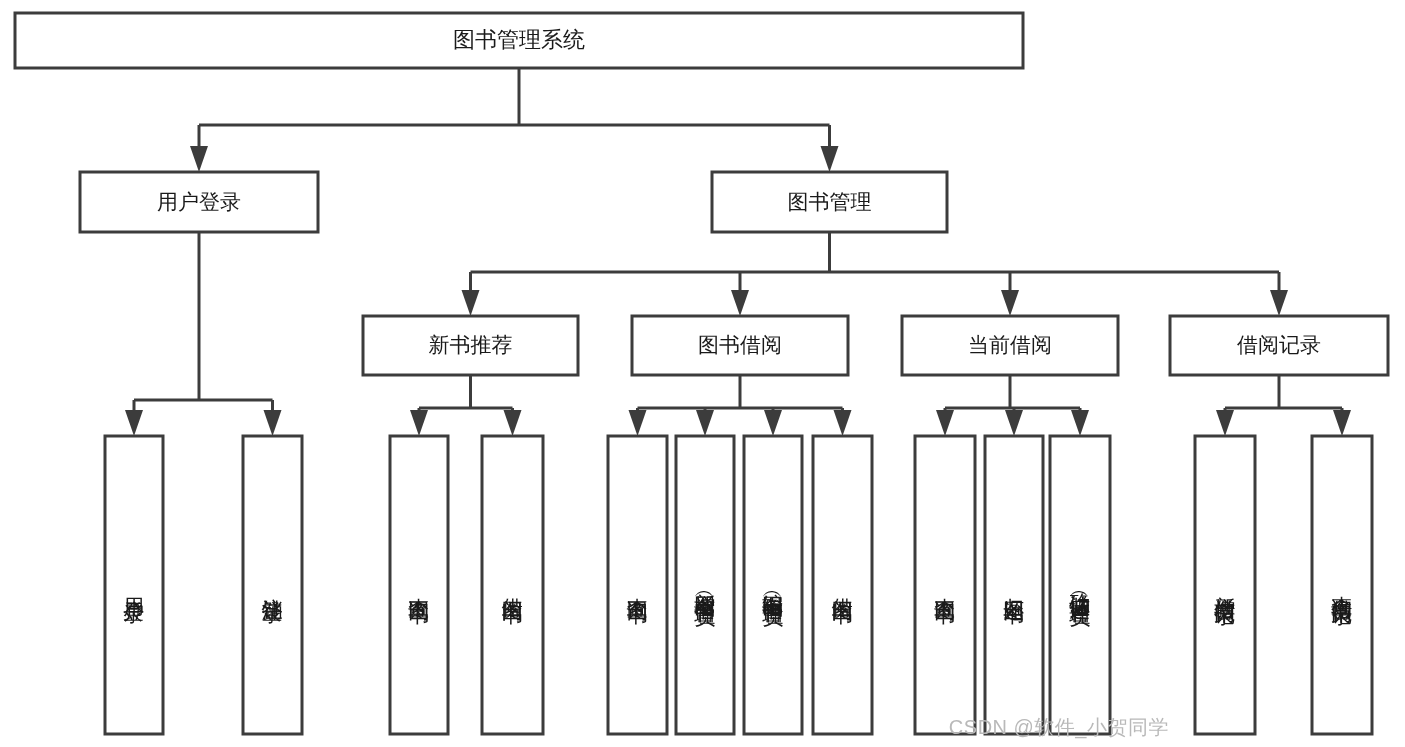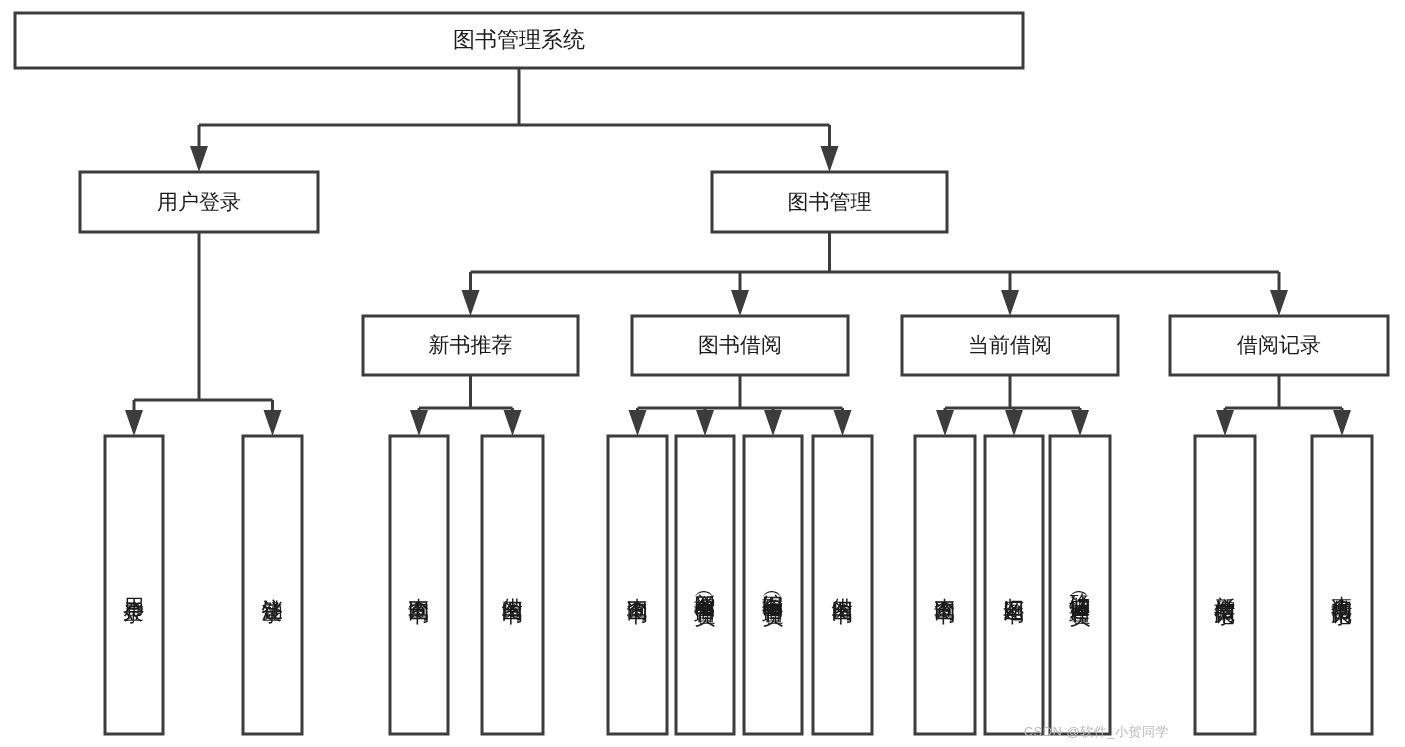--- a/index.html
+++ b/index.html
@@ -73,21 +73,21 @@
     letter-spacing: 2px;
     color: #1a1a1a;
     white-space: nowrap;
     text-align: center;
   }
   .watermark {
     position: absolute;
     right: 8px;
     bottom: 6px;
     font-family: "Liberation Sans", "DejaVu Sans", sans-serif;
-    font-size: 13px;
+    font-size: 20px;
     color: #b9b9b9;
     letter-spacing: 0.5px;
     user-select: none;
   }
 </style>
 </head>
 <body>
 
 <div id="diagram-root">
   <svg class="diagram-canvas" viewBox="0 0 1405 747">

